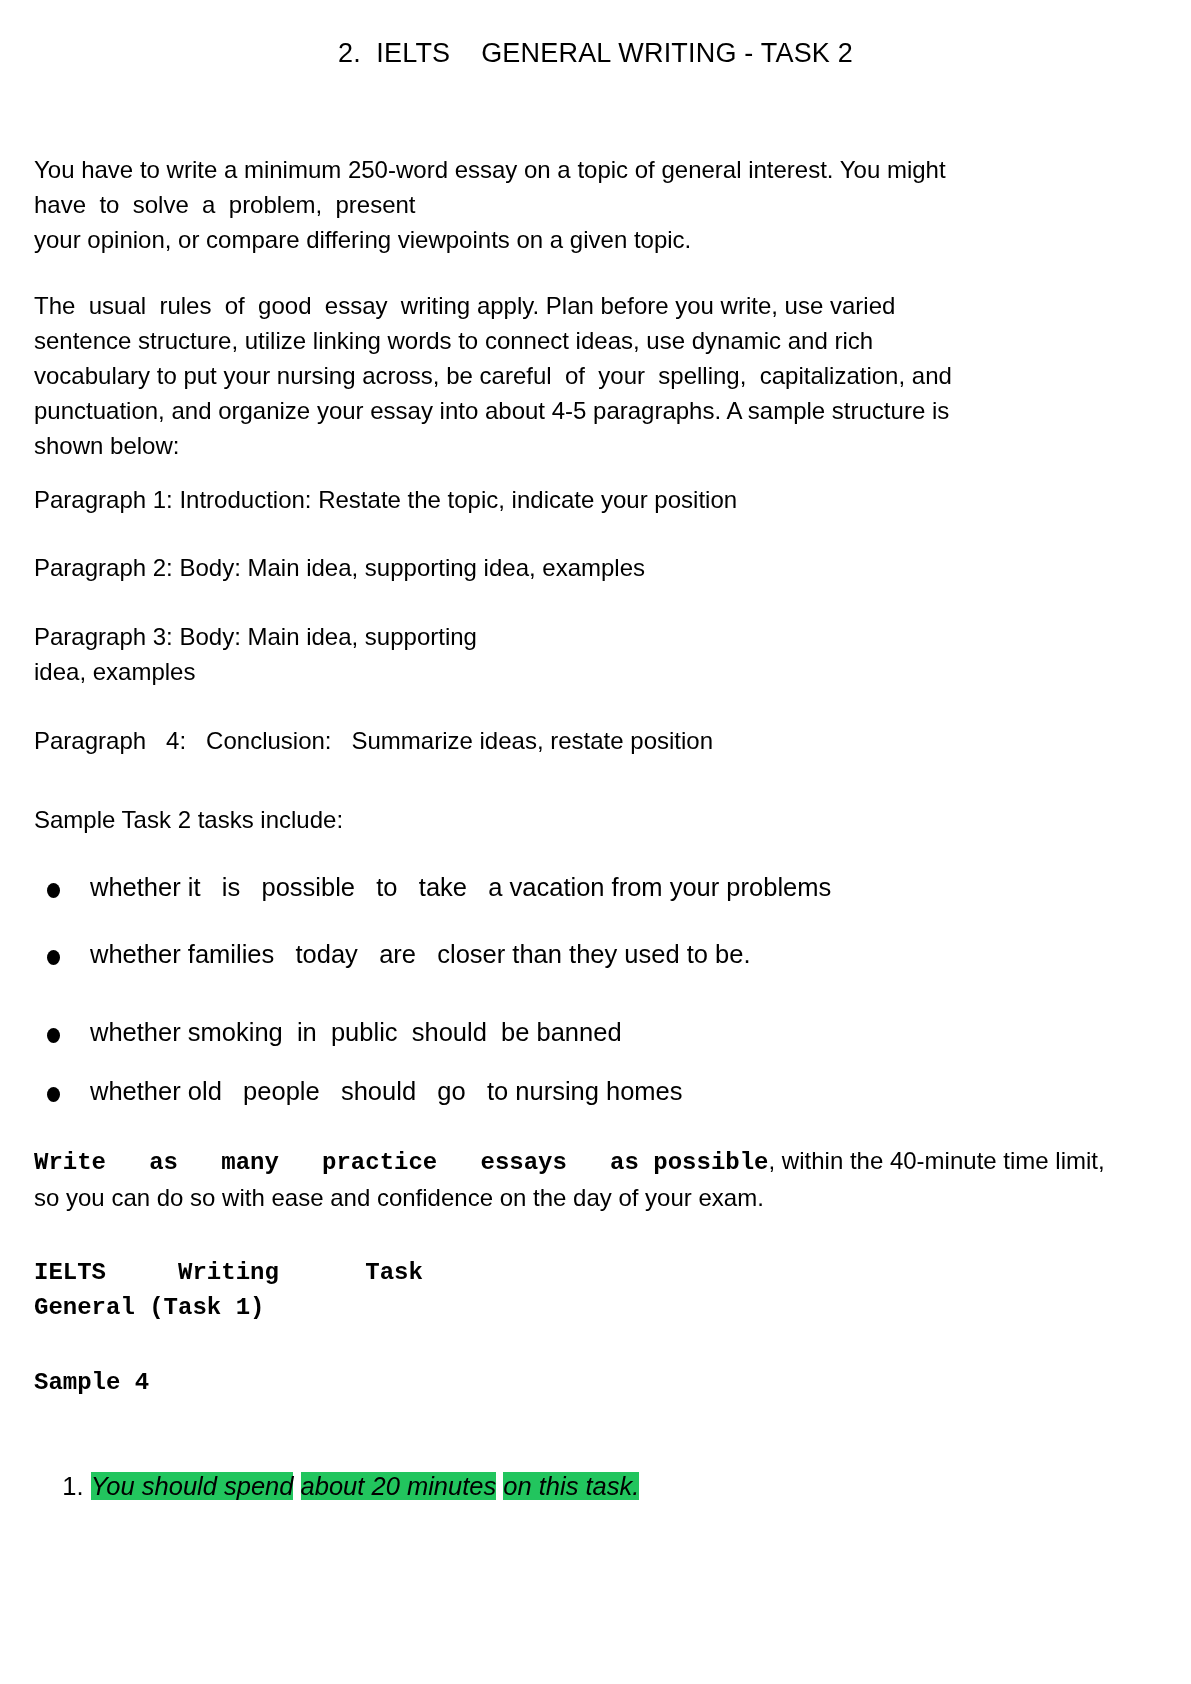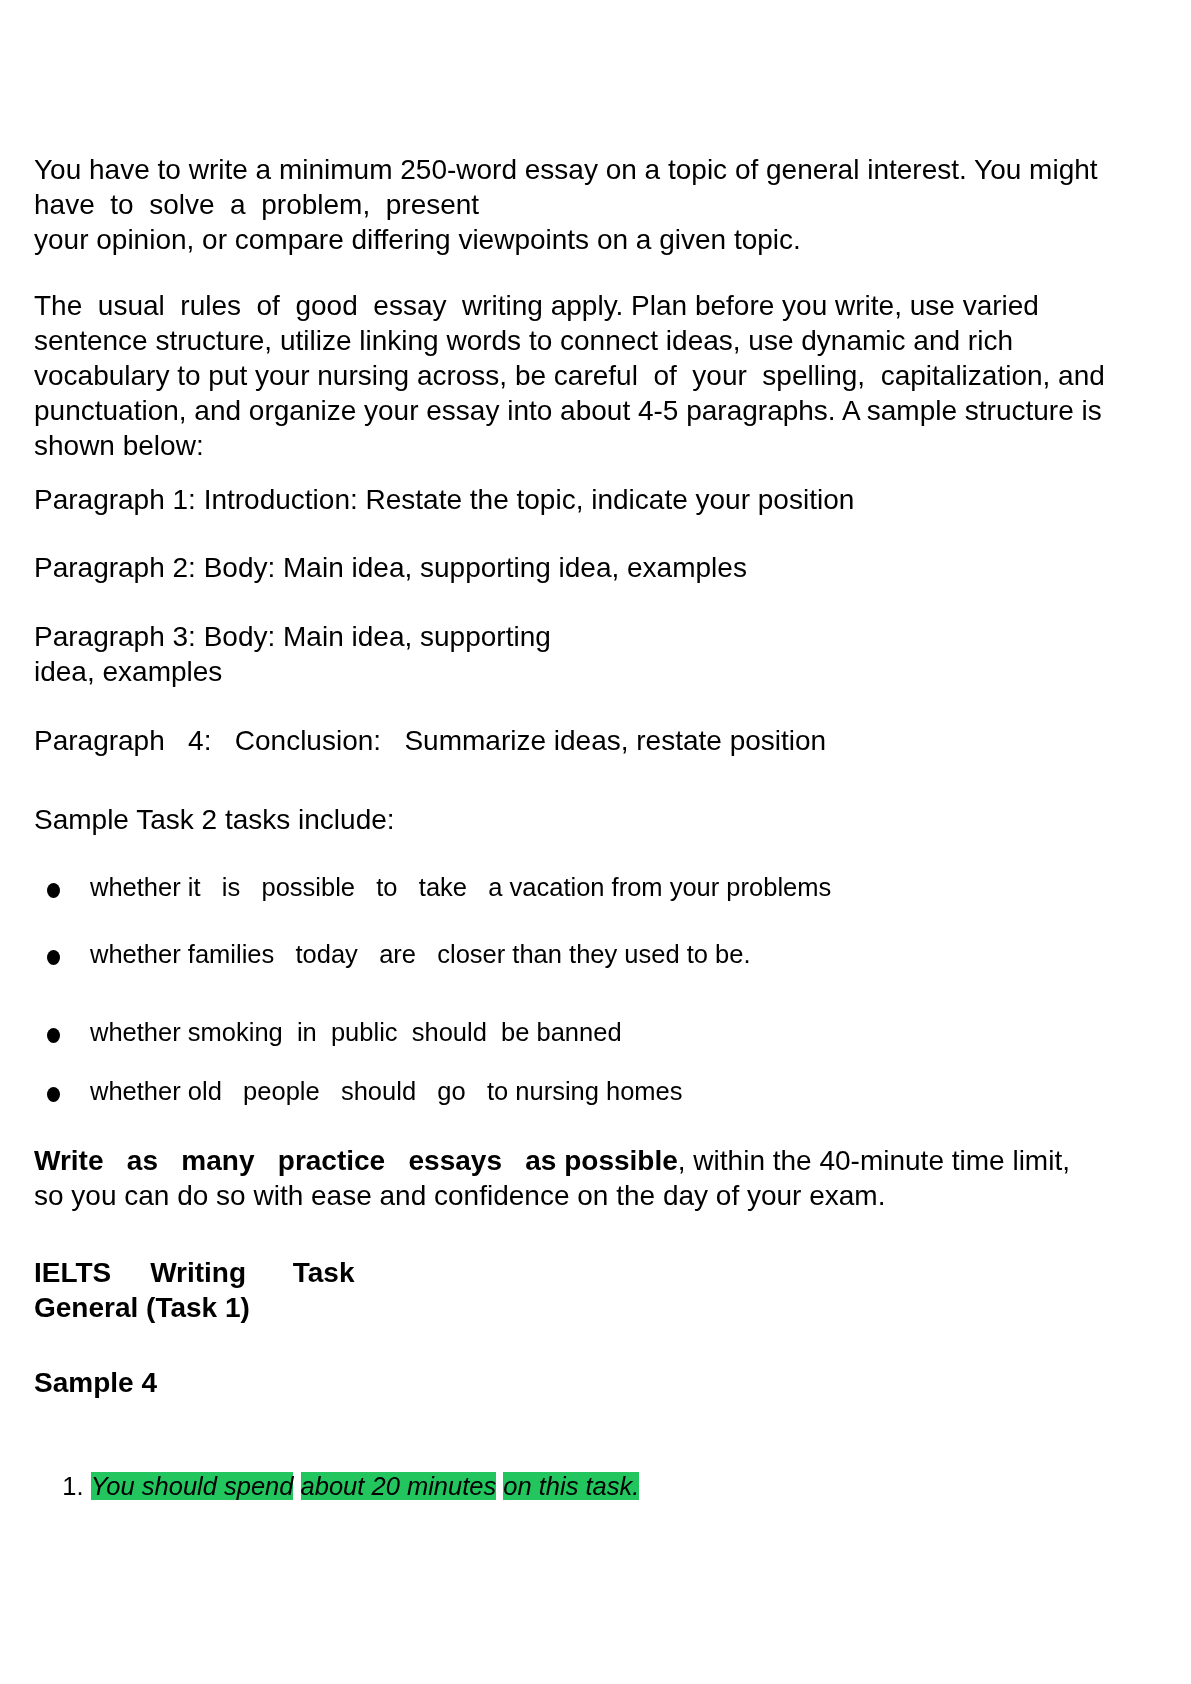--- a/index.html
+++ b/index.html
@@ -32,28 +32,28 @@
     font-size: 27px;
     letter-spacing: 0.2px;
     white-space: pre;
   }
 
   
   .block {
     position: absolute;
     left: 34px;
     width: 1045px;
-    font-size: 28px;
+    font-size: 24px;
     line-height: 35px;
   }
   .line {
     white-space: pre;
     display: block;
   }
-  .b { font-weight: bold; }
+  .b { font-weight: bold; font-family: Liberation Mono, monospace; }
 
   
   .bullet-row {
     position: absolute;
     left: 34px;
     width: 1100px;
     font-size: 25.5px;
     line-height: 34px;
   }
   .bullet-dot {
@@ -88,20 +88,21 @@
   }
   .nohl {
     font-style: italic;
   }
 </style>
 </head>
 <body>
 
 <div class="page">
 
+  <div class="doc-title">2.  IELTS    GENERAL WRITING - TASK 2</div>
 
   <div class="block" style="top:152px;">
     <span class="line">You have to write a minimum 250-word essay on a topic of general interest. You might</span>
     <span class="line">have  to  solve  a  problem,  present</span>
     <span class="line">your opinion, or compare differing viewpoints on a given topic.</span>
   </div>
 
   <div class="block" style="top:288px;">
     <span class="line">The  usual  rules  of  good  essay  writing apply. Plan before you write, use varied</span>
     <span class="line">sentence structure, utilize linking words to connect ideas, use dynamic and rich</span>

